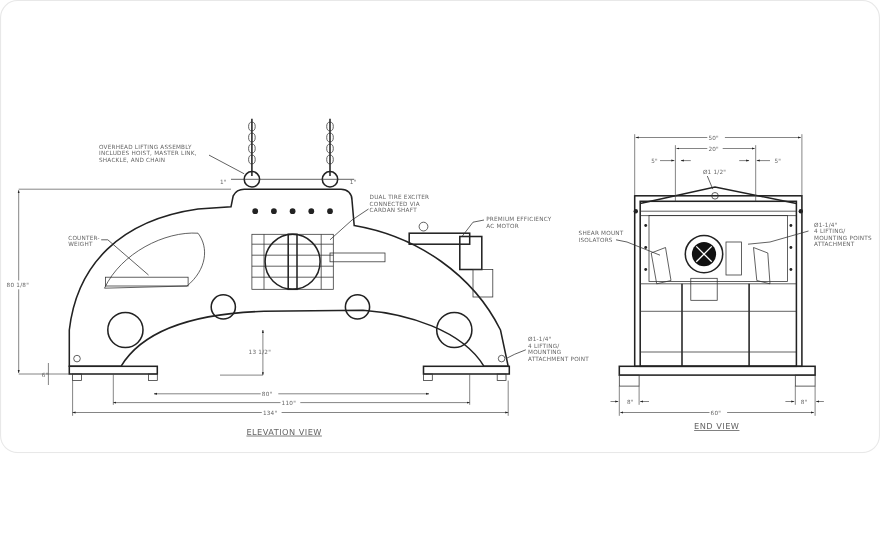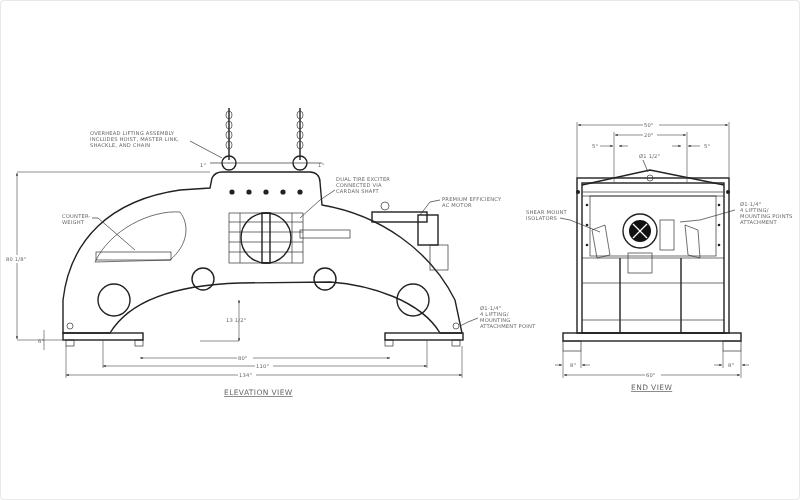--- a/index.html
+++ b/index.html
@@ -1,17 +1,17 @@
 <!DOCTYPE html>
 <html><head>
 <meta charset="utf-8">
 <style>
   html, body { margin:0; padding:0; background:#ffffff; }
   body { width:800px; height:500px; position:relative; overflow:hidden; font-family:"DejaVu Sans", sans-serif; }
-  #frame { position:absolute; left:0; top:0; width:800px; height:500px; border-radius:4px; background:#ffffff; box-shadow: inset 0 0 0 1px #e8e8e8; }
+  #frame { position:absolute; left:0; top:0; width:800px; height:412px; border-radius:16px; background:#ffffff; box-shadow: inset 0 0 0 1px #e8e8e8; }
   svg { position:absolute; left:0; top:0; }
   .ln { stroke:#222; fill:none; stroke-width:1.4; }
   .thin { stroke:#333; fill:none; stroke-width:0.7; }
   .dim { stroke:#444; fill:none; stroke-width:0.6; }
   .txt { font-family:"DejaVu Sans", sans-serif; font-size:5.2px; fill:#666; letter-spacing:0.2px; }
   .ttl { font-family:"DejaVu Sans", sans-serif; font-size:7.5px; fill:#666; text-decoration:underline; letter-spacing:0.4px; }
 </style>
 </head>
 <body>
 

